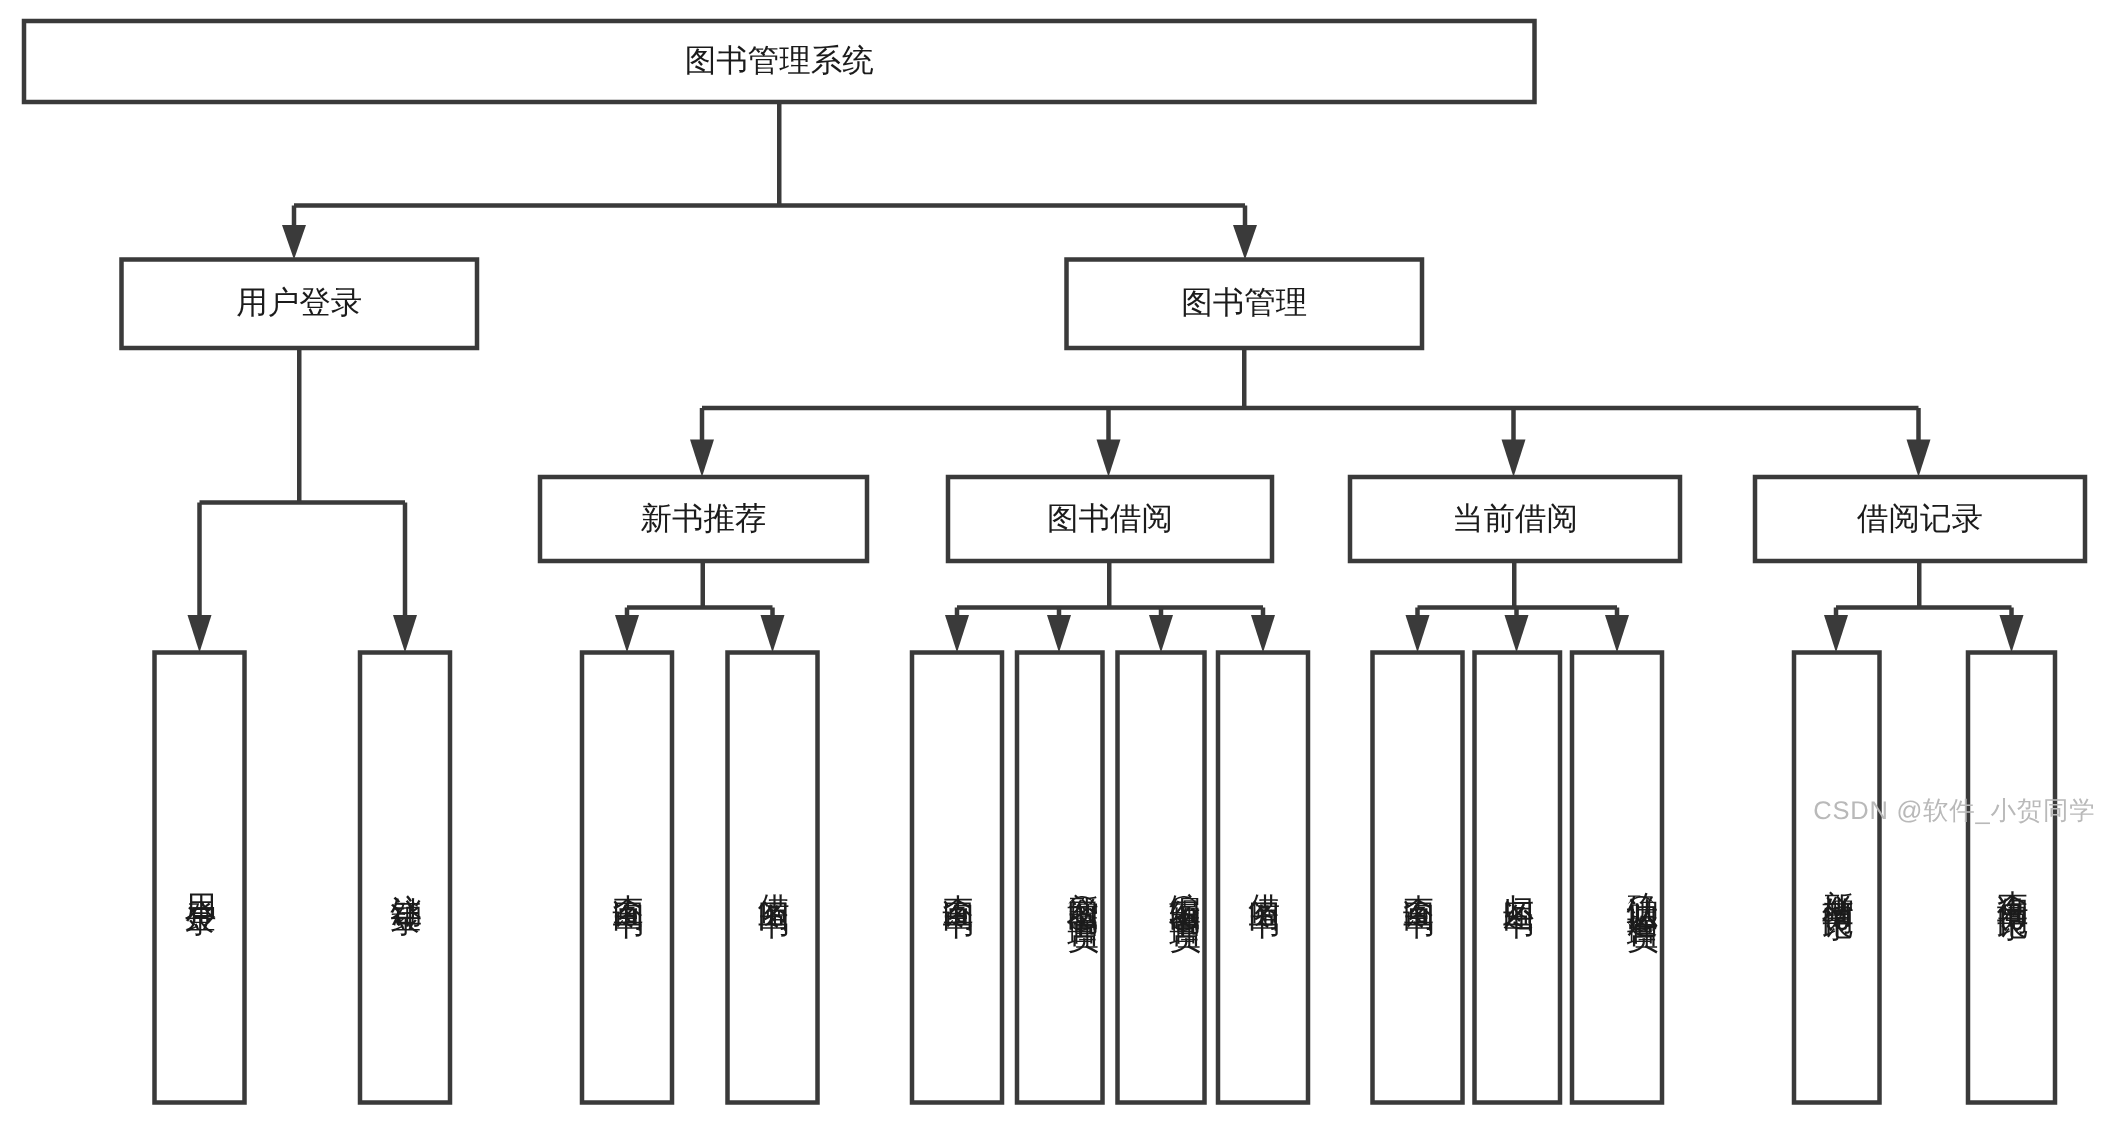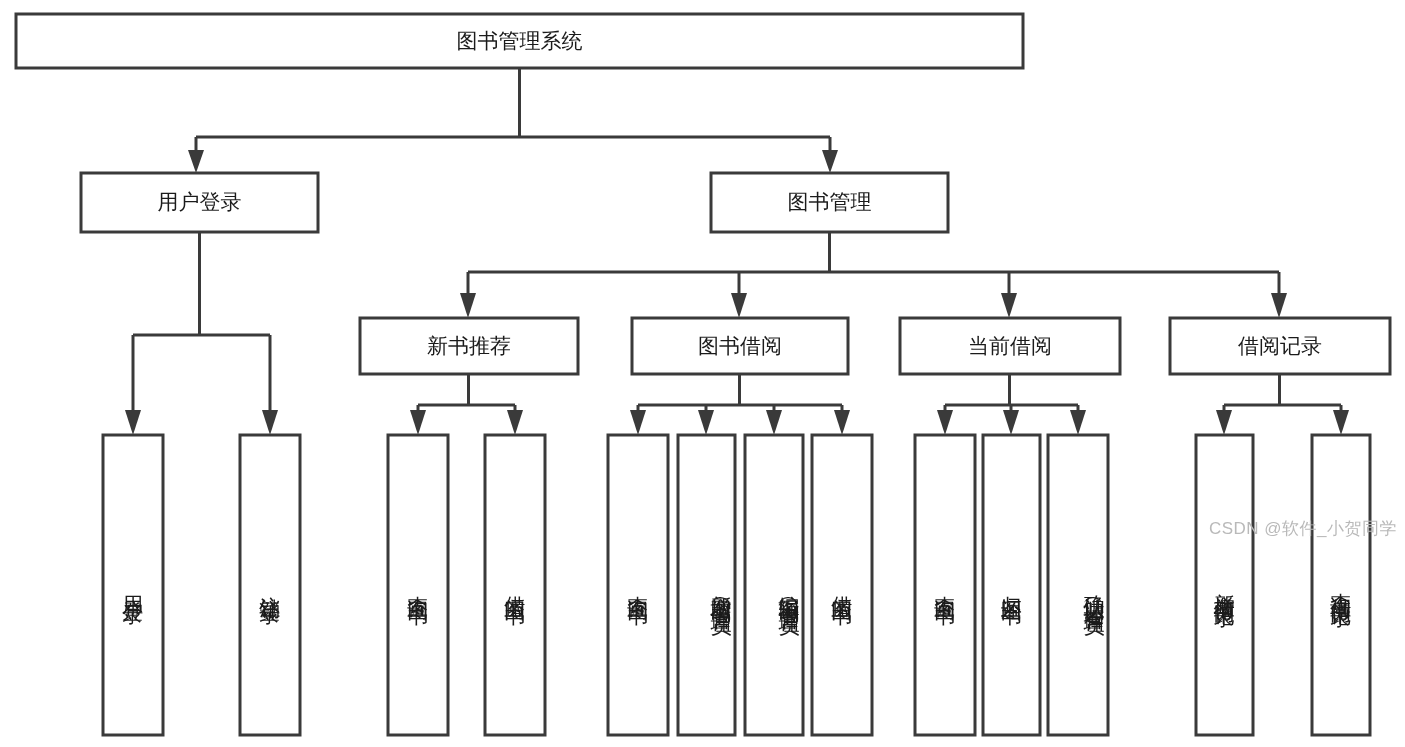--- a/index.html
+++ b/index.html
@@ -59,21 +59,21 @@
     font-size: 21px;
     line-height: 1.32;
     letter-spacing: 3px;
     color: #1b1b1b;
     white-space: nowrap;
     pointer-events: none;
   }
   .watermark {
     position: absolute;
     right: 8px;
-    bottom: 18px;
+    bottom: 6px;
     font-family: "Liberation Sans", "DejaVu Sans", sans-serif;
     font-size: 17px;
     color: #b9b9b9;
     letter-spacing: 0.5px;
     user-select: none;
   }
 </style>
 </head>
 <body>
 

